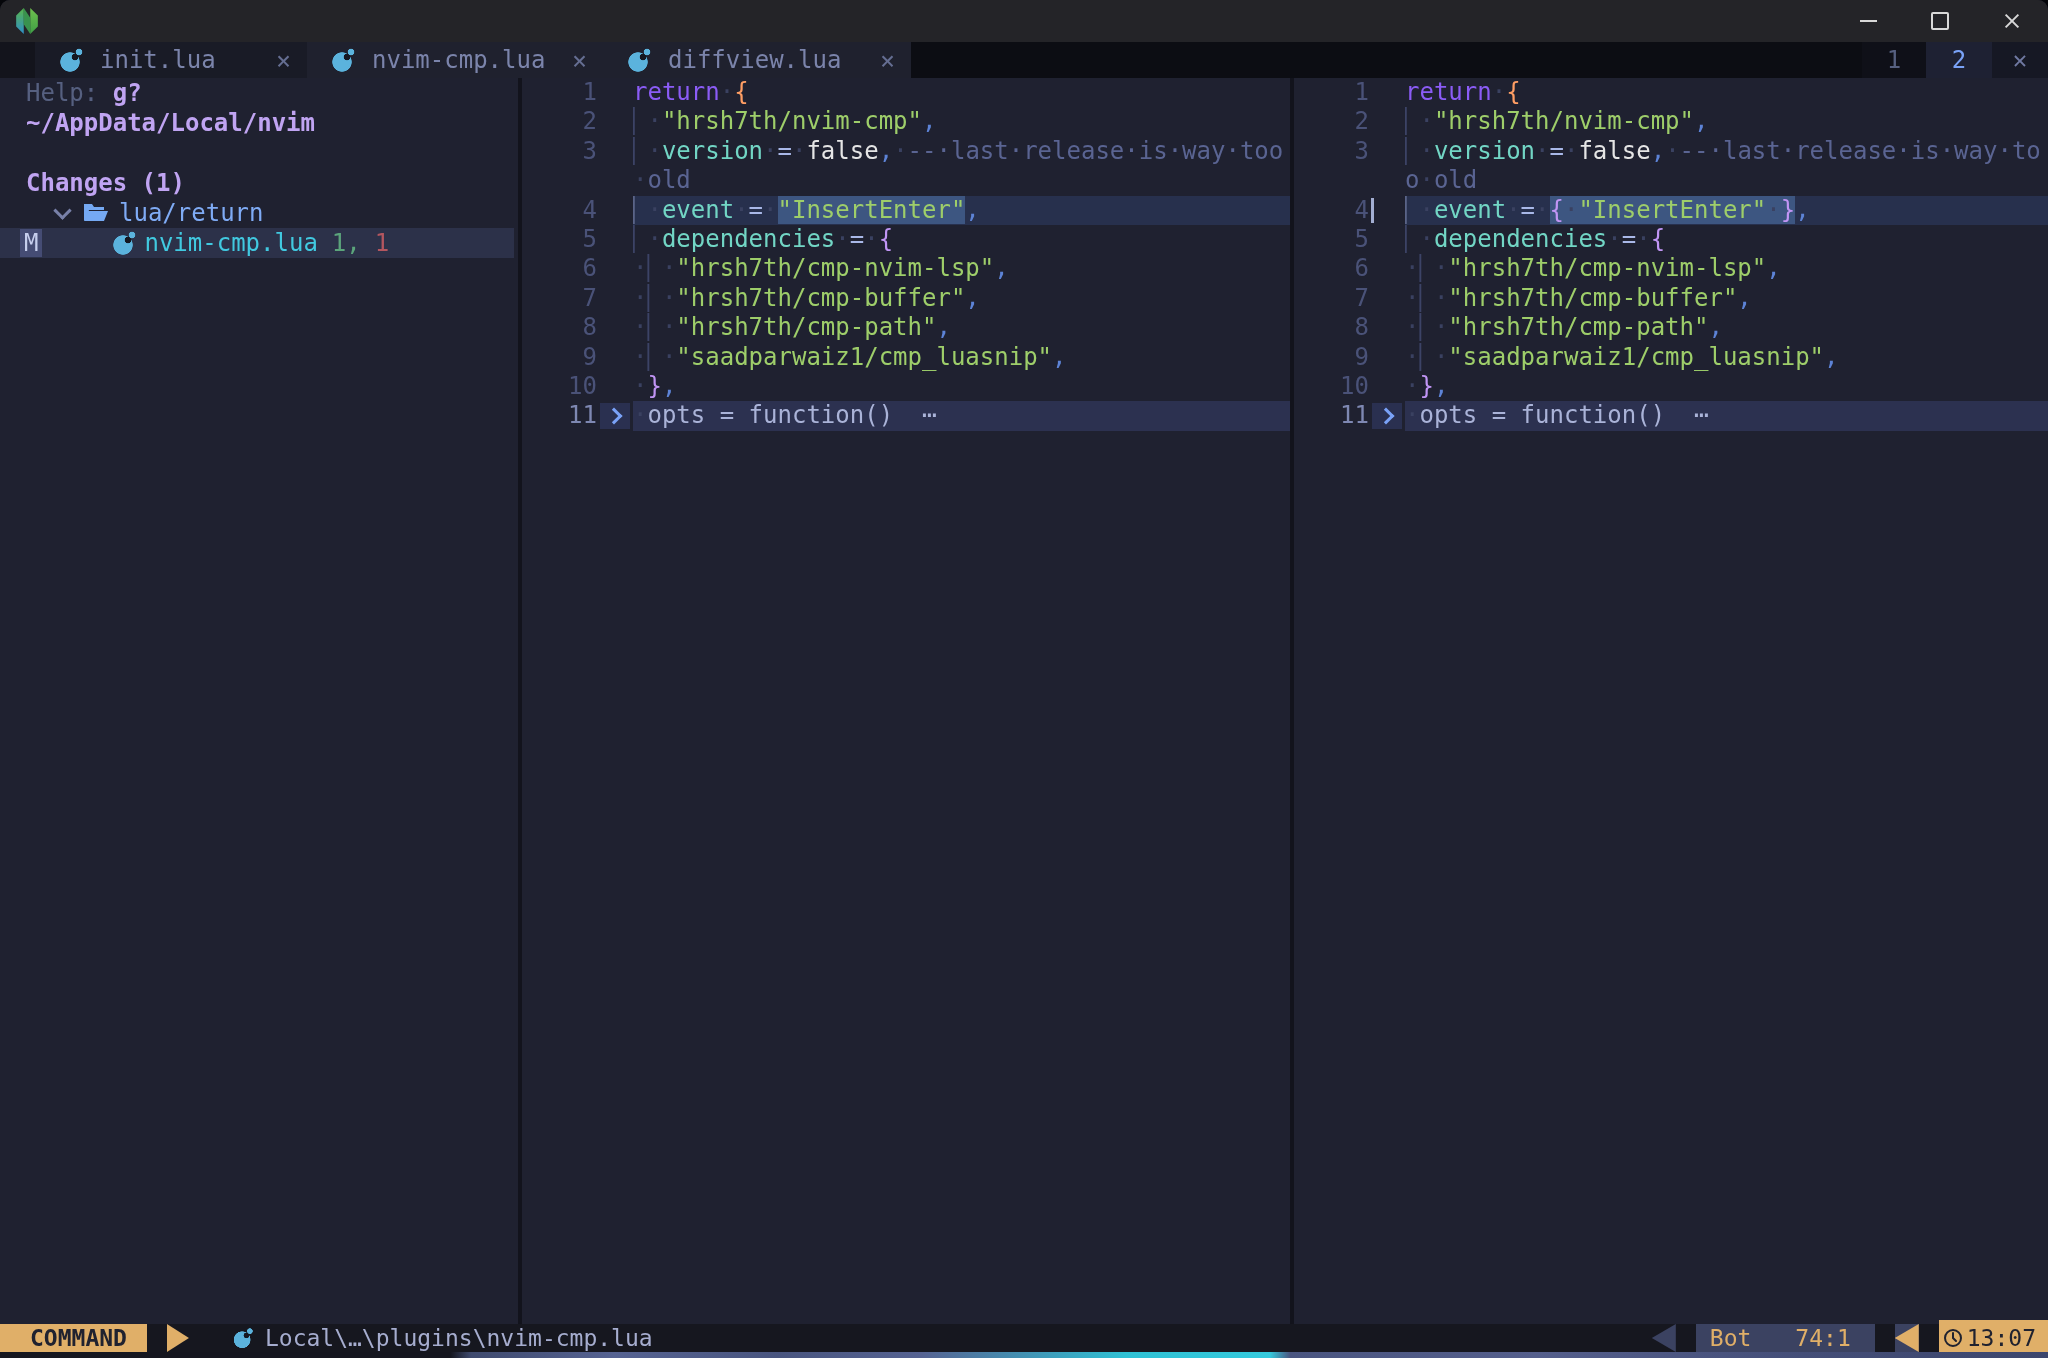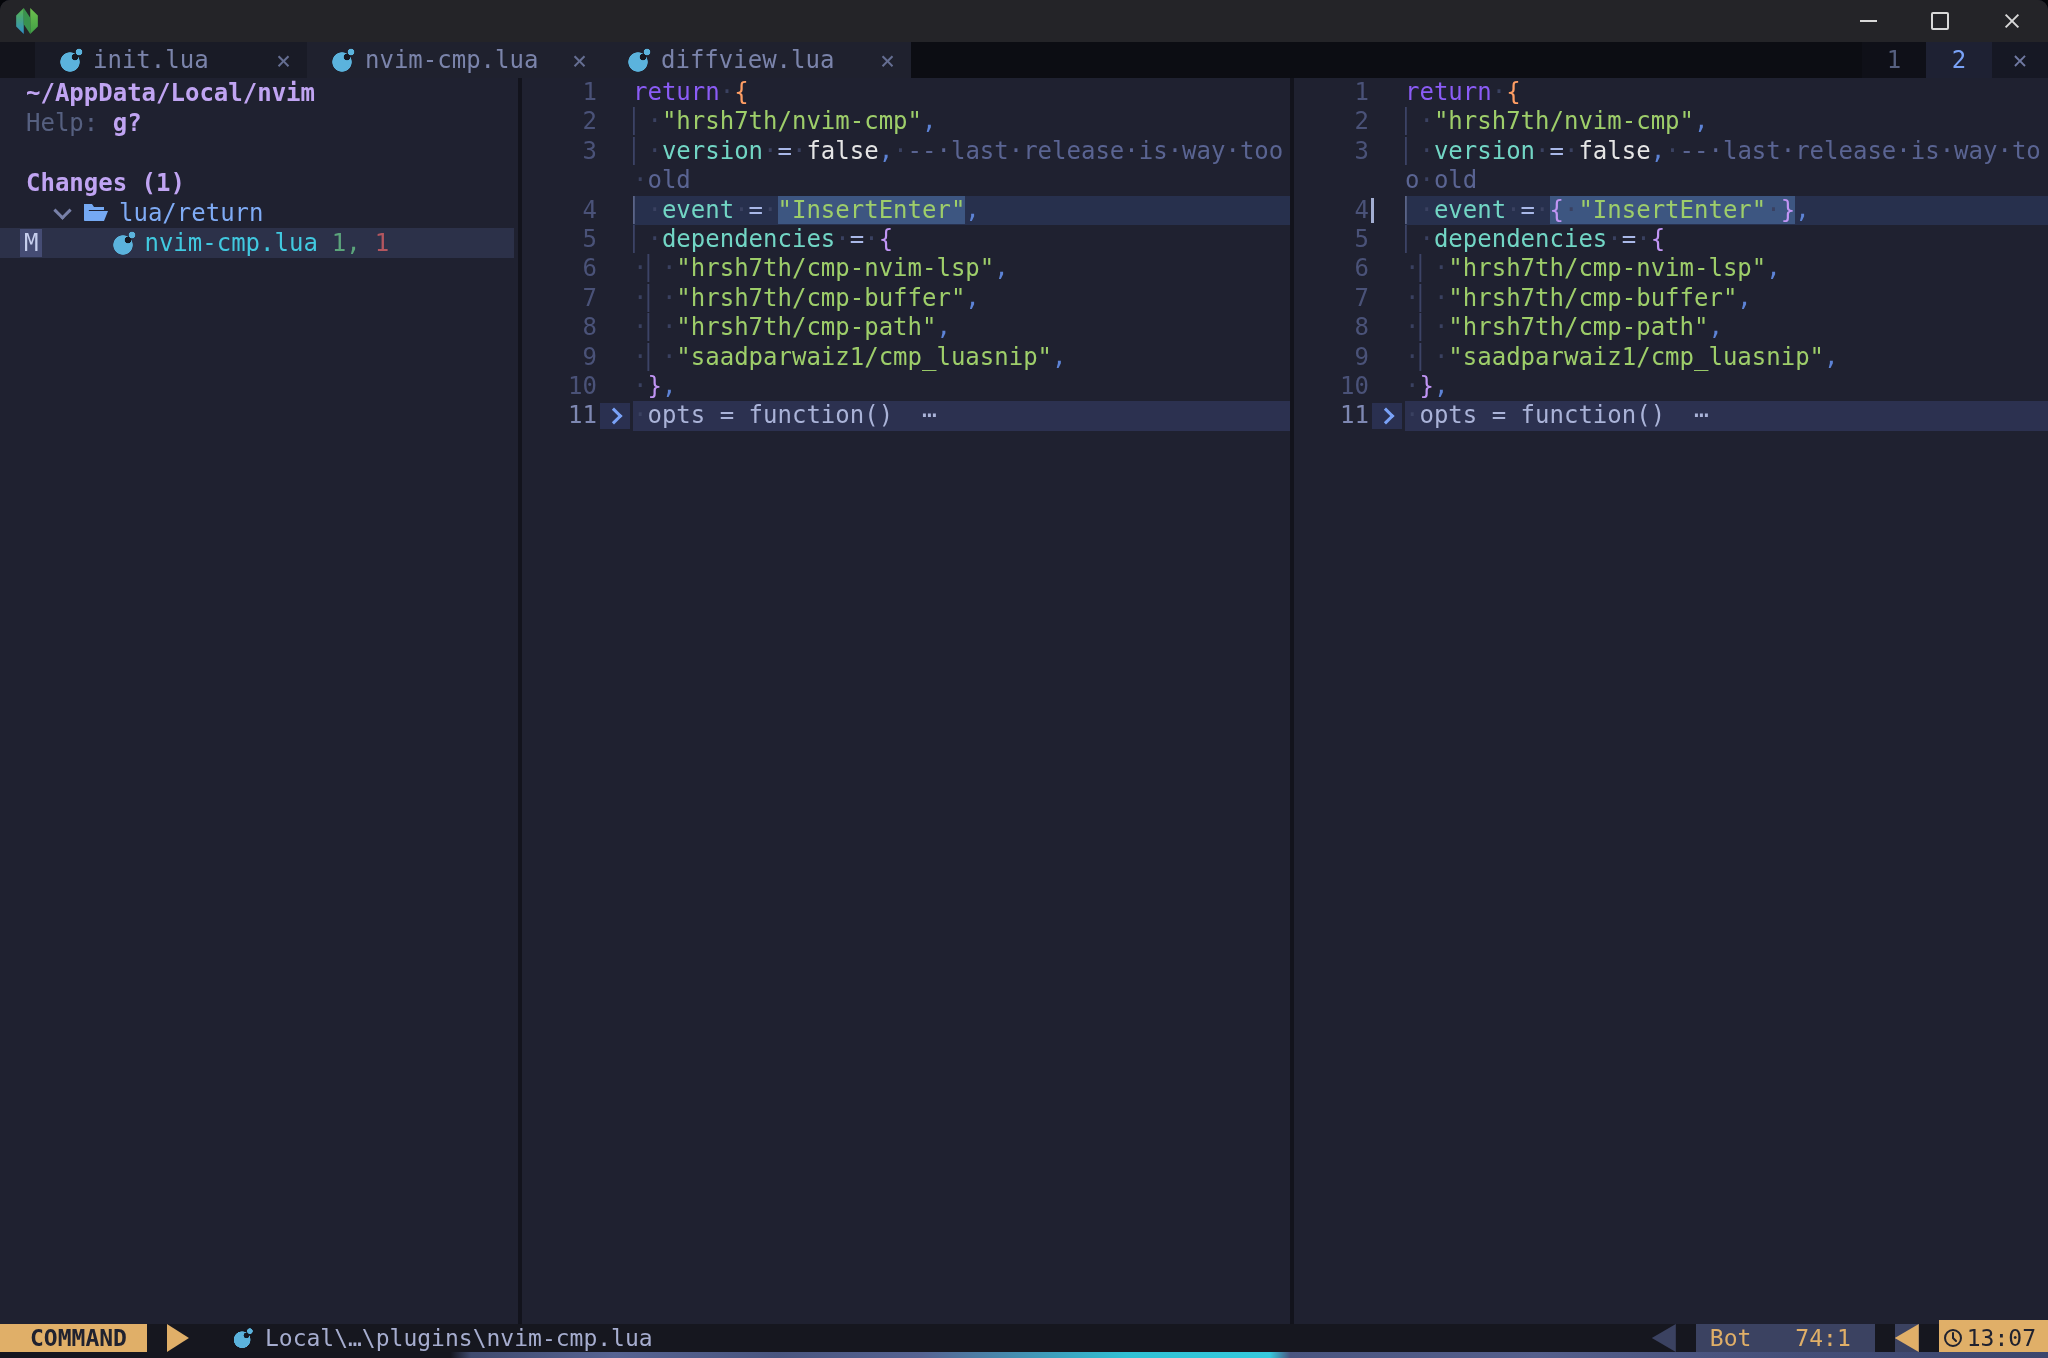--- a/index.html
+++ b/index.html
@@ -18,21 +18,21 @@
   .close-glyph::before{transform:rotate(45deg);}
   .close-glyph::after{transform:rotate(-45deg);}
 
   
   .tabline{height:36px;flex:none;background:#0f1018;display:flex;align-items:stretch;font-size:24px;}
   .tab-spacer{width:35px;background:#13141c;}
   .tab{display:flex;align-items:center;padding:0 16px 0 24px;box-sizing:border-box;}
   .tab.t1{width:272px;background:#191b26;}
   .tab.t2{width:296px;background:#1f212e;}
   .tab.t3{width:308px;background:#1f212e;}
-  .tab .label{color:#7b84ab;margin-left:10px;white-space:pre;}
+  .tab .label{color:#7b84ab;margin-left:17px;white-space:pre;}
   .tab .tclose{margin-left:auto;color:#656e92;font-size:25px;}
   .tl-fill{flex:1;background:#0c0d13;}
   .page{display:flex;align-items:center;justify-content:center;}
   .page.p1{width:64px;color:#566080;}
   .page.p2{width:66px;background:#1e2133;color:#7aa2f7;}
   .pages-close{width:56px;background:#161824;color:#7079a2;font-weight:bold;display:flex;align-items:center;justify-content:center;}
 
   
   .lua-icon{width:24px;height:24px;flex:none;background:
     radial-gradient(circle at 20px 4px, #5bb3dd 0 3px, transparent 3.6px),
@@ -171,25 +171,25 @@
     </div>
     <div class="tl-fill"></div>
     <div class="page p1">1</div>
     <div class="page p2">2</div>
     <div class="pages-close">✕</div>
   </div>
 
   <div class="main">
 
     <div class="sidebar">
-      <div class="s-row s-title">~/AppData/Local/nvim</div>
       <div class="s-row s-help">
         <span class="hlabel">Help:</span><span> </span>
         <span class="hkey">g?</span>
       </div>
+      <div class="s-row s-title">~/AppData/Local/nvim</div>
       <div class="s-spacer"></div>
       <div class="s-row s-section">Changes (1)</div>
       <div class="s-row s-folder">
         <span class="chev-down"></span>
         <svg class="folder-icon" width="26" height="22" viewBox="0 0 26 22">
           <path d="M1 2 h8 l2 3 h10 v3 H6 L3 18 H1 Z" fill="#75a9f3"></path>
           <path d="M5 9 h20 l-4 10 H1 Z" fill="#75a9f3"></path>
         </svg>
         <span class="flabel">lua/return</span>
       </div>

